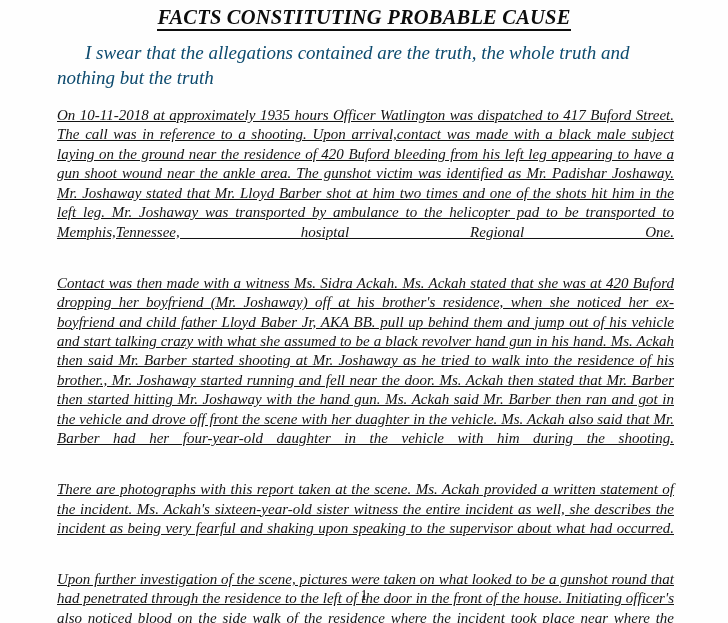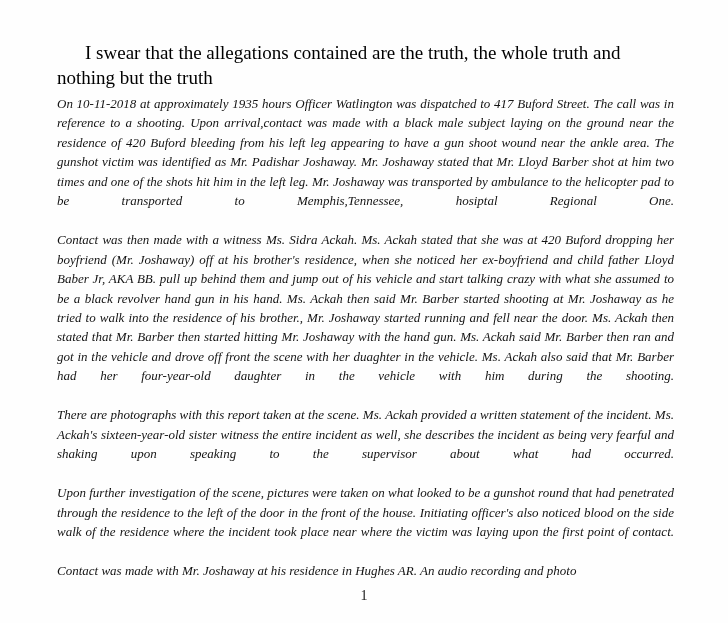--- a/index.html
+++ b/index.html
@@ -41,40 +41,42 @@
     padding-bottom: 1px;
   }
 
   
   .oath {
     position: absolute;
     top: 40px;
     left: 57px;
     width: 618px;
     font-size: 19px;
+    font-style: italic;
     line-height: 25px;
     text-indent: 28px;
-    color: #000000;
+    color: #0c4a6e;
   }
 
   
   .body-block {
     position: absolute;
     top: 94px;
     left: 57px;
     width: 617px;
   }
   .para {
-    font-size: 13px;
+    font-size: 15px;
     font-style: italic;
     line-height: 19.45px;
     color: #131313;
-    margin: 0 0 0 0;
+    margin: 12px 0 0 0;
     text-align: justify;
     text-justify: inter-word;
+    text-decoration: underline;
   }
   .para.last-left {
     text-align: left;
   }
   
   .para::after {
     content: "";
     display: inline-block;
     width: 100%;
   }
@@ -89,20 +91,21 @@
     font-size: 14px;
     font-style: normal;
     color: #161616;
   }
 </style>
 </head>
 <body>
 
 <div class="page">
 
+  <div class="doc-title"><span class="u">FACTS CONSTITUTING PROBABLE CAUSE</span></div>
 
   <div class="oath">I swear that the allegations contained are the truth, the whole truth and nothing but the truth</div>
 
   <div class="body-block">
     <p class="para">On 10-11-2018 at approximately 1935 hours Officer Watlington was dispatched to 417 Buford Street. The call was in reference to a shooting. Upon arrival,contact was made with  a black male subject  laying on the ground near the residence of 420 Buford bleeding from his left leg appearing to have a gun shoot wound near the ankle area. The gunshot victim was identified as Mr. Padishar Joshaway. Mr. Joshaway stated that Mr. Lloyd Barber shot at him two times and one of the shots hit him in the left leg. Mr. Joshaway was transported by ambulance to the helicopter pad to be transported to Memphis,Tennessee, hosiptal Regional One.</p>
     <p class="para">Contact was then made with a witness Ms. Sidra Ackah. Ms. Ackah stated that she was at 420 Buford dropping her boyfriend (Mr. Joshaway) off at his brother's residence, when she noticed her ex-boyfriend and child father Lloyd Baber Jr, AKA BB. pull up behind them and jump out of his vehicle and start talking crazy with what she assumed to be a black revolver hand gun in his hand. Ms. Ackah then said Mr. Barber started shooting at Mr. Joshaway as he tried to walk into the residence of his brother., Mr. Joshaway started running and fell near the door. Ms. Ackah then stated that Mr. Barber then started hitting Mr. Joshaway with the hand gun. Ms. Ackah said Mr. Barber then ran and got in the vehicle and drove off front the scene with her duaghter in the vehicle. Ms. Ackah also said that Mr. Barber had her four-year-old daughter in the vehicle with him during the shooting.</p>
     <p class="para">There are photographs with this report taken at the scene. Ms. Ackah provided a written statement of the incident. Ms. Ackah's sixteen-year-old sister witness the entire incident as well, she describes the incident as being very fearful and shaking upon speaking to the supervisor about what had occurred.</p>
     <p class="para">Upon further investigation of the scene, pictures were taken on what looked to be a gunshot round that had penetrated  through the residence  to the left of the door in the front of the house. Initiating officer's also noticed blood on the side walk of the residence where the incident took place near where the victim was laying upon the first point of contact.</p>
     <p class="para last-left">Contact was made with Mr. Joshaway at his residence in Hughes AR. An audio recording and photo</p>
   </div>

